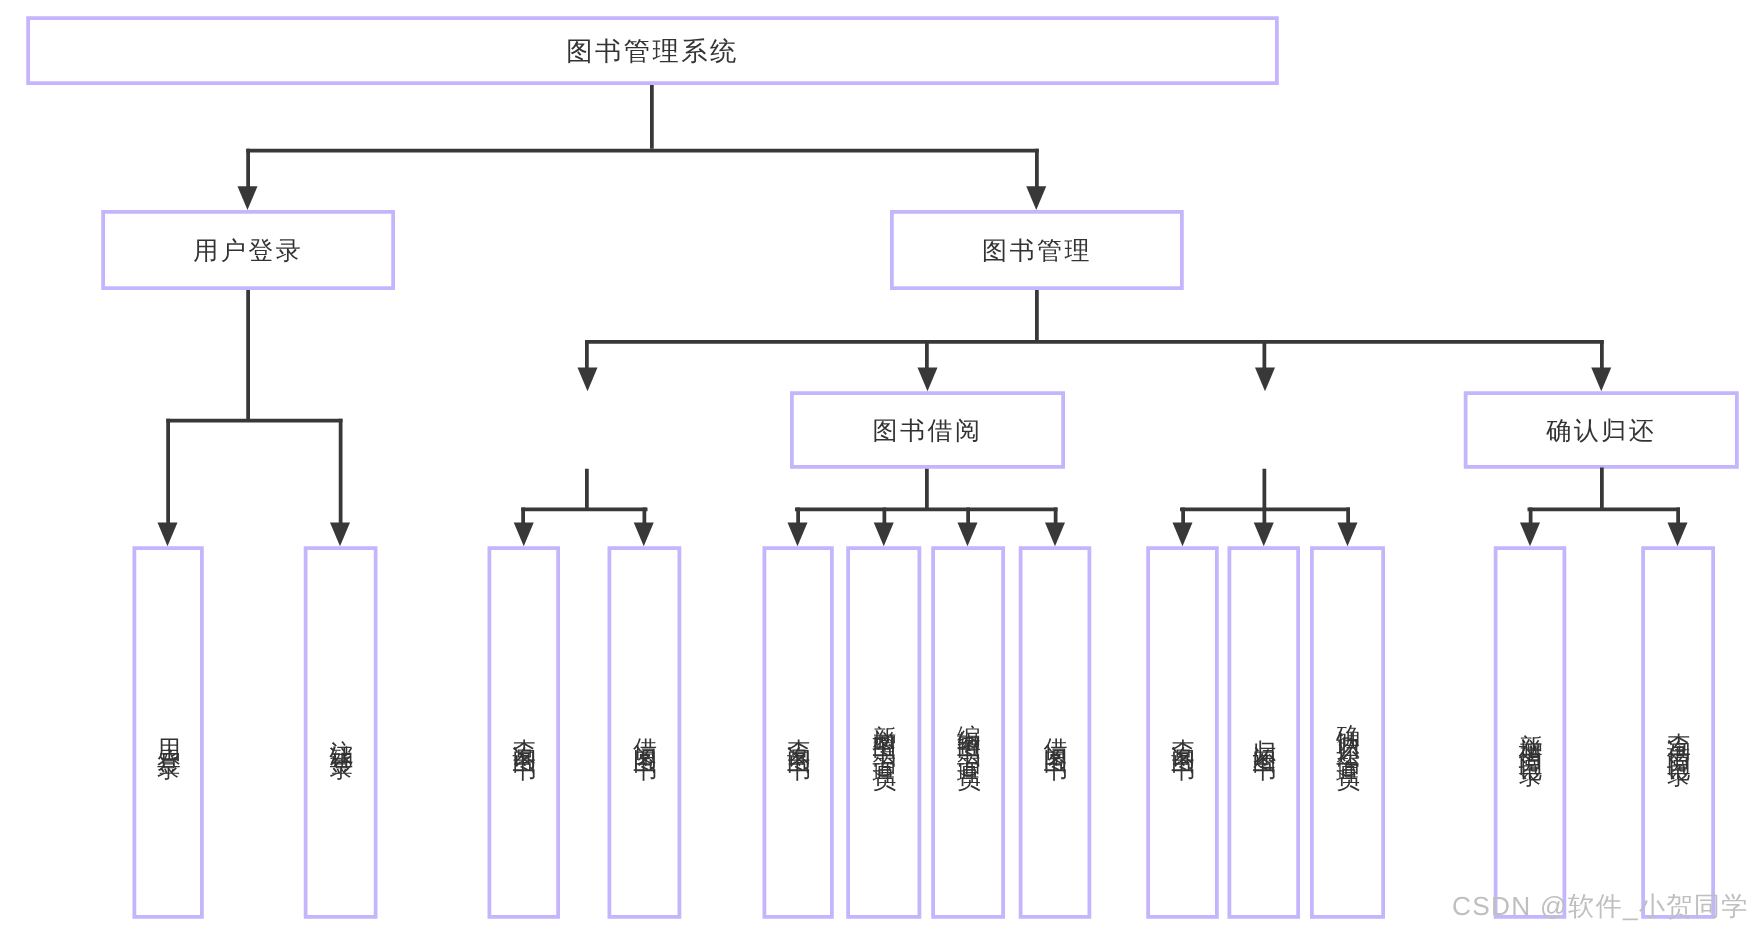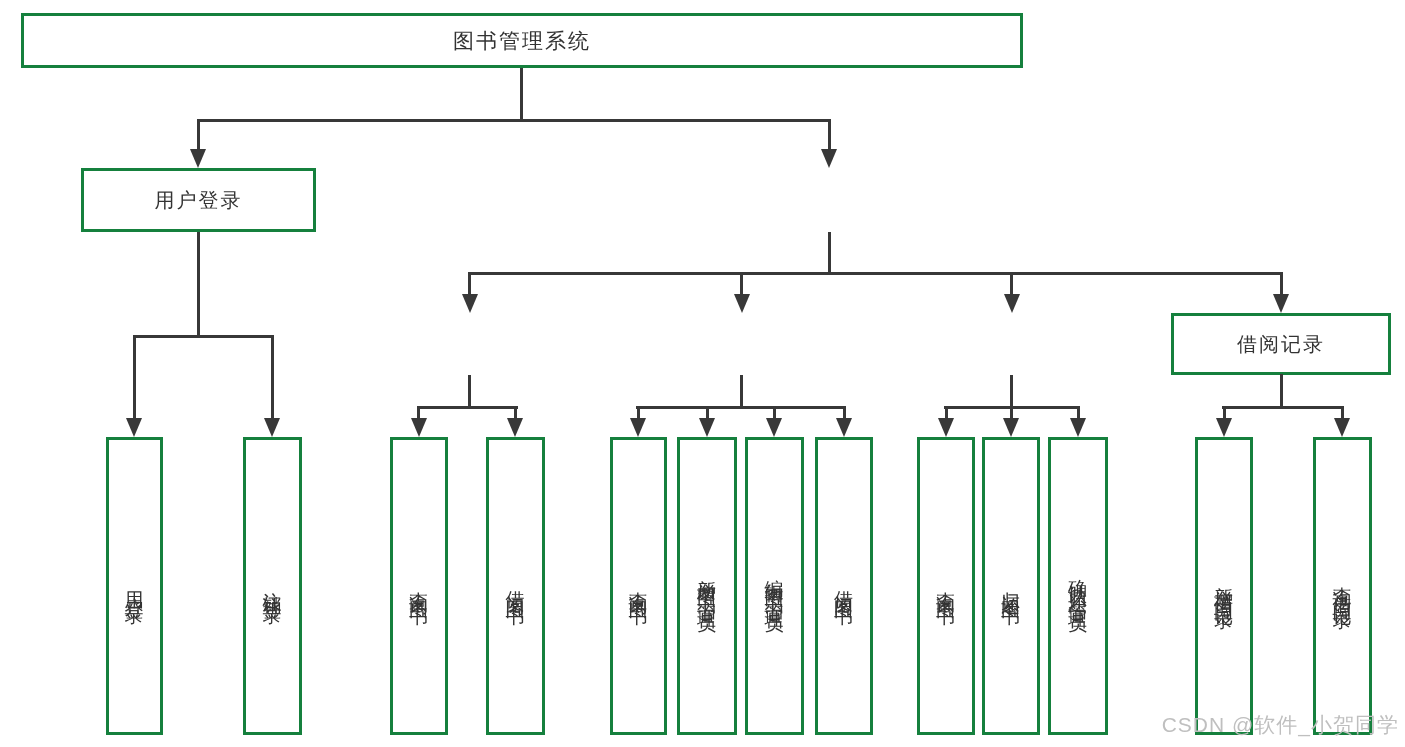--- a/index.html
+++ b/index.html
@@ -2,21 +2,21 @@
 <html><head>
 <meta charset="utf-8">
 <style>
   html,body{margin:0;padding:0;background:#ffffff;}
   .canvas{
     position:relative;width:1405px;height:747px;background:#ffffff;
     font-family:"Liberation Sans","DejaVu Sans",sans-serif;color:#333333;
     overflow:hidden;
   }
   .box{
-    position:absolute;background:#ffffff;border:3px solid #15803d;
+    position:absolute;background:#ffffff;border:3px solid #c4b5fd;
     box-sizing:border-box;display:flex;align-items:center;justify-content:center;
     color:#333333;
   }
   .h-box{font-size:20px;letter-spacing:2px;}
   .root-box{font-size:21px;letter-spacing:2px;}
   .v-box{
     writing-mode:vertical-rl;text-orientation:mixed;
     font-size:19px;letter-spacing:5px;line-height:1;
   }
   .line{position:absolute;background:#383838;}
@@ -31,22 +31,24 @@
   }
 </style>
 </head>
 <body>
 
 <div class="canvas">
 
   <div class="box h-box root-box" style="left:21px;top:13px;width:1002px;height:55px">图书管理系统</div>
 
   <div class="box h-box" style="left:81px;top:168px;width:235px;height:64px">用户登录</div>
+  <div class="box h-box" style="left:712px;top:168px;width:235px;height:64px">图书管理</div>
 
-  <div class="box h-box" style="left:1171px;top:313px;width:220px;height:62px">借阅记录</div>
+  <div class="box h-box" style="left:632px;top:313px;width:220px;height:62px">图书借阅</div>
+  <div class="box h-box" style="left:1171px;top:313px;width:220px;height:62px">确认归还</div>
 
   <div class="box v-box" style="left:106px;top:437px;width:57px;height:298px">用户登录</div>
   <div class="box v-box" style="left:243px;top:437px;width:59px;height:298px">注销登录</div>
 
   <div class="box v-box" style="left:390px;top:437px;width:58px;height:298px">查询图书</div>
   <div class="box v-box" style="left:486px;top:437px;width:59px;height:298px">借阅图书</div>
 
   <div class="box v-box" style="left:610px;top:437px;width:57px;height:298px">查询图书</div>
   <div class="box v-box" style="left:677px;top:437px;width:60px;height:298px">新增图书（管理员）</div>
   <div class="box v-box" style="left:745px;top:437px;width:59px;height:298px">编辑图书（管理员）</div>

